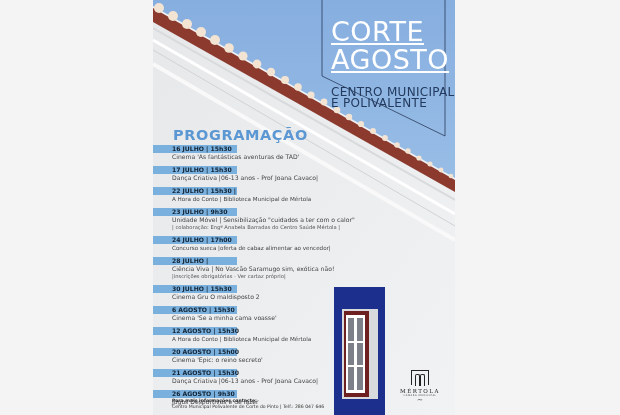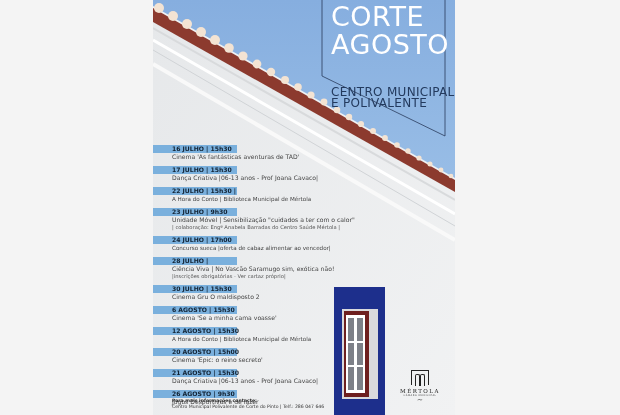--- a/index.html
+++ b/index.html
@@ -1,22 +1,22 @@
 <!DOCTYPE html>
 <html><head>
 <meta charset="utf-8">
 <style>
   html, body { margin:0; padding:0; }
   body { width:620px; height:415px; background:#f4f4f4; position:relative; overflow:hidden;
          font-family:"DejaVu Sans", sans-serif; }
   .poster { position:absolute; left:153px; top:0; width:302px; height:415px; overflow:hidden;
             background:linear-gradient(180deg,#f0f2f4 0%, #eef0f2 60%, #e9ecee 100%); }
   .sky { position:absolute; inset:0; }
-  .title-main { position:absolute; left:178px; top:3px; color:#ffffff; font-size:27px; line-height:28px;
-                font-weight:normal; letter-spacing:0.5px; }
+  .title-main { position:absolute; left:178px; top:18px; color:#ffffff; font-size:27px; line-height:28px;
+                font-weight:normal; letter-spacing:0.5px;text-decoration:underline; }
   .title-sub { position:absolute; left:178px; top:59px; color:#233a5e; font-size:12px; line-height:11px;
                letter-spacing:0.3px;margin-top:28px; }
   .prog-title { position:absolute; left:20px; top:127px; color:#5b97d3; font-size:14.5px; font-weight:bold;
                 letter-spacing:0.6px; }
   .events { position:absolute; left:0; top:145px; width:200px; }
   .event { position:relative; }
   .event .bar { display:block; width:84px; height:8px; background:#7ab0dd; color:#123; font-size:6.1px;
                 font-weight:bold; line-height:8px; padding-left:19px; box-sizing:border-box; white-space:nowrap;
                 width:84px; }
   .event .desc { display:block; padding-left:19px; font-size:6.1px; color:#444; line-height:8px; white-space:nowrap; }
@@ -92,20 +92,21 @@
 
   <div class="title-main">
     <div>CORTE</div>
     <div>AGOSTO</div>
   </div>
   <div class="title-sub">
     <div>CENTRO MUNICIPAL</div>
     <div>E POLIVALENTE</div>
   </div>
 
+  <div class="prog-title">PROGRAMAÇÃO</div>
 
   <div class="events">
     <div class="event" style="margin-bottom:5px">
       <span class="bar">16 JULHO | 15h30</span>
       <span class="desc">Cinema 'As fantásticas aventuras de TAD'</span>
     </div>
     <div class="event" style="margin-bottom:5px">
       <span class="bar">17 JULHO | 15h30</span>
       <span class="desc">Dança Criativa |06-13 anos - Prof Joana Cavaco|</span>
     </div>

